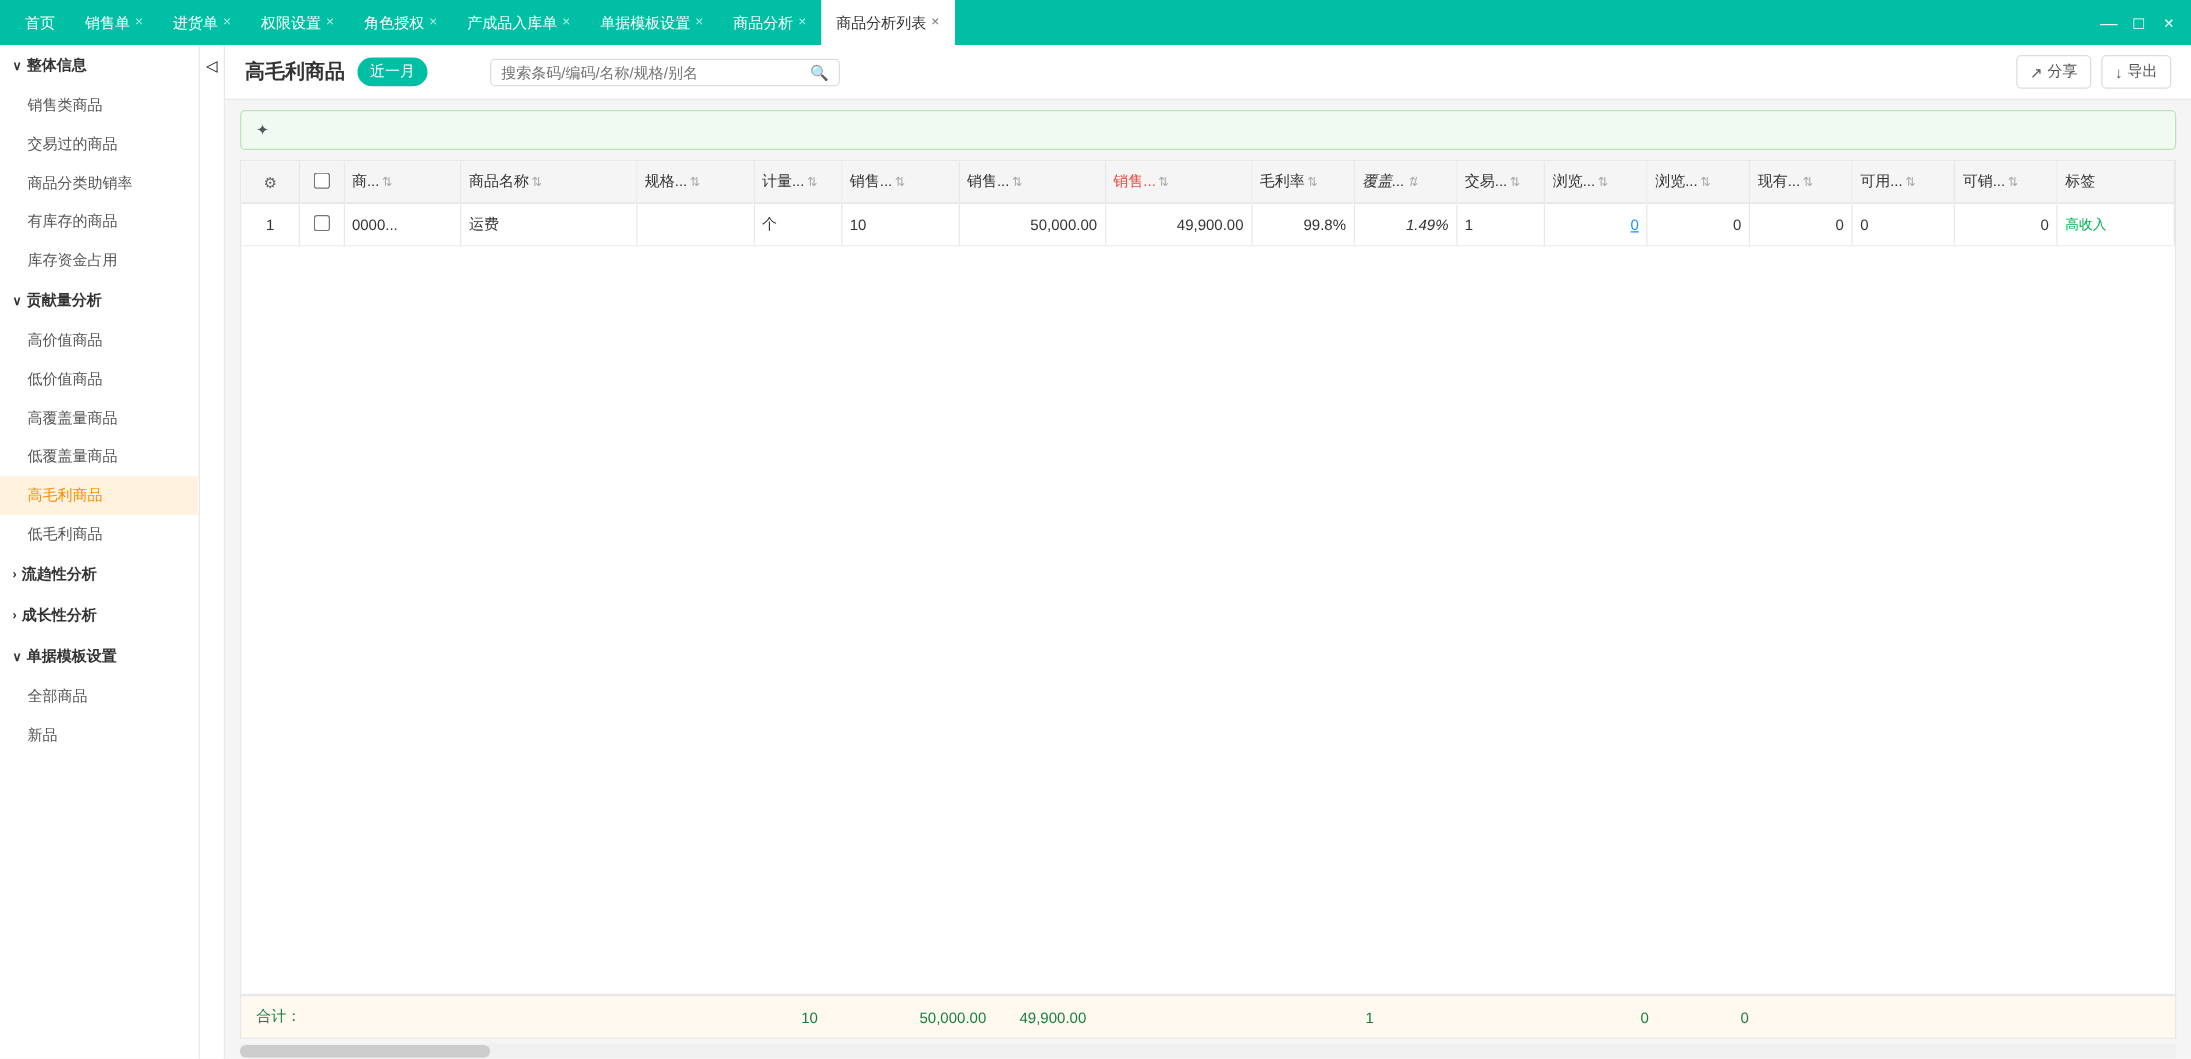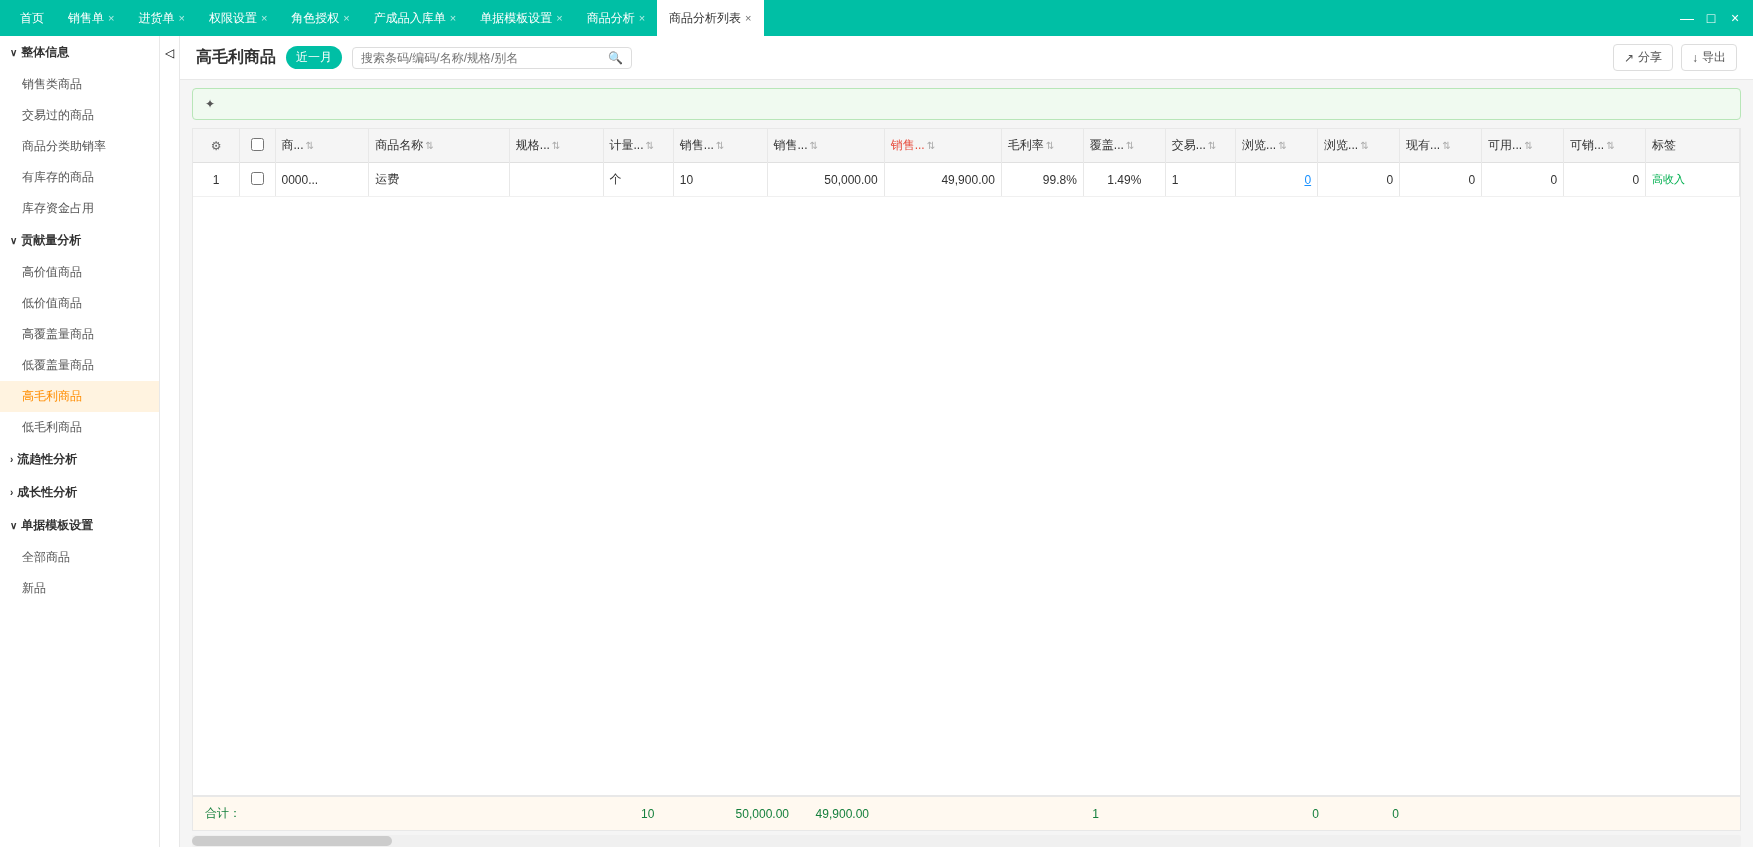--- a/index.html
+++ b/index.html
@@ -122,20 +122,21 @@
     }
     .search-box {
       display: flex;
       align-items: center;
       border: 1px solid #ddd;
       border-radius: 4px;
       padding: 3px 8px;
       background: white;
       flex: 1;
       max-width: 280px;
+      margin-left: 40px;
     }
     .search-box input {
       border: none;
       outline: none;
       flex: 1;
       font-size: 12px;
       color: #999;
     }
     .header-actions {
       margin-left: auto;
@@ -232,26 +233,26 @@
     .col-num { width: 40px; text-align: center; }
     .col-check { width: 30px; text-align: center; }
     .col-code { width: 80px; }
     .col-name { width: 120px; }
     .col-spec { width: 80px; }
     .col-unit { width: 60px; }
     .col-sales { width: 80px; }
     .col-amount { width: 100px; text-align: right; }
     .col-profit { width: 100px; text-align: right; }
     .col-margin { width: 70px; text-align: right; }
-    .col-cover { width: 70px; text-align: center; }
+    .col-cover { width: 70px; text-align: right; font-style: italic; }
     .col-trade { width: 60px; text-align: left; }
     .col-browse1 { width: 70px; text-align: right; }
     .col-browse2 { width: 70px; text-align: right; }
     .col-stock { width: 70px; text-align: right; }
-    .col-avail { width: 70px; text-align: right; }
+    .col-avail { width: 70px; }
     .col-sell { width: 70px; text-align: right; }
     .col-tag { width: 80px; }
 
     .tag-high-income {
       color: #00b050;
       font-size: 11px;
     }
     .link-cell {
       color: #1890ff;
       text-decoration: underline;

